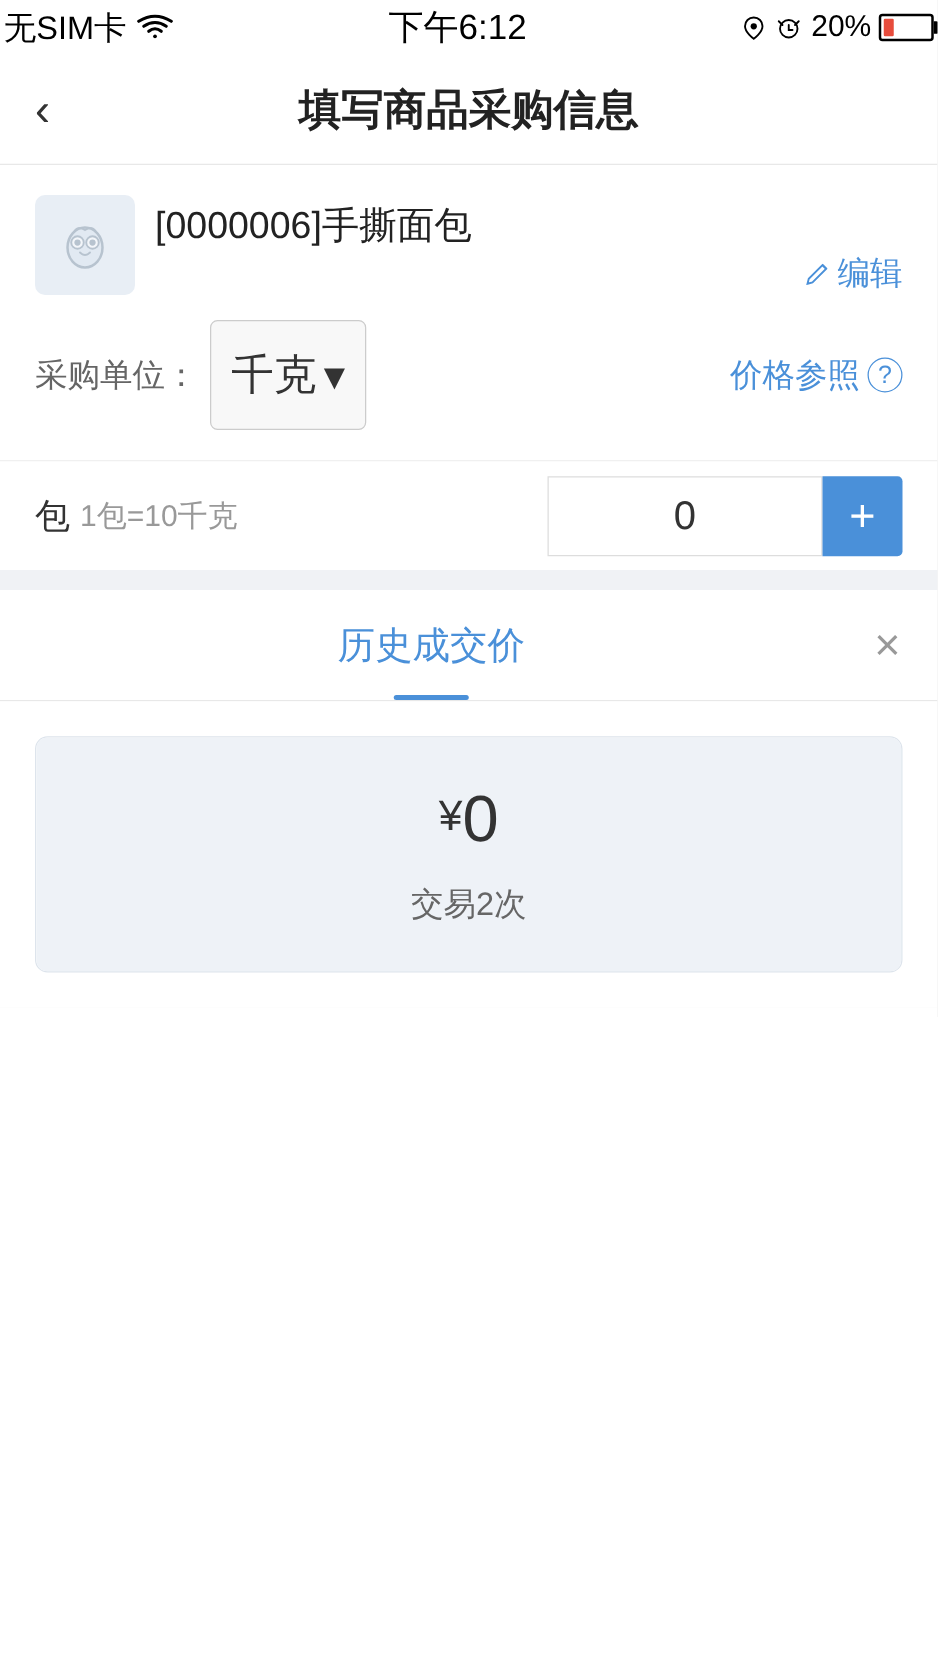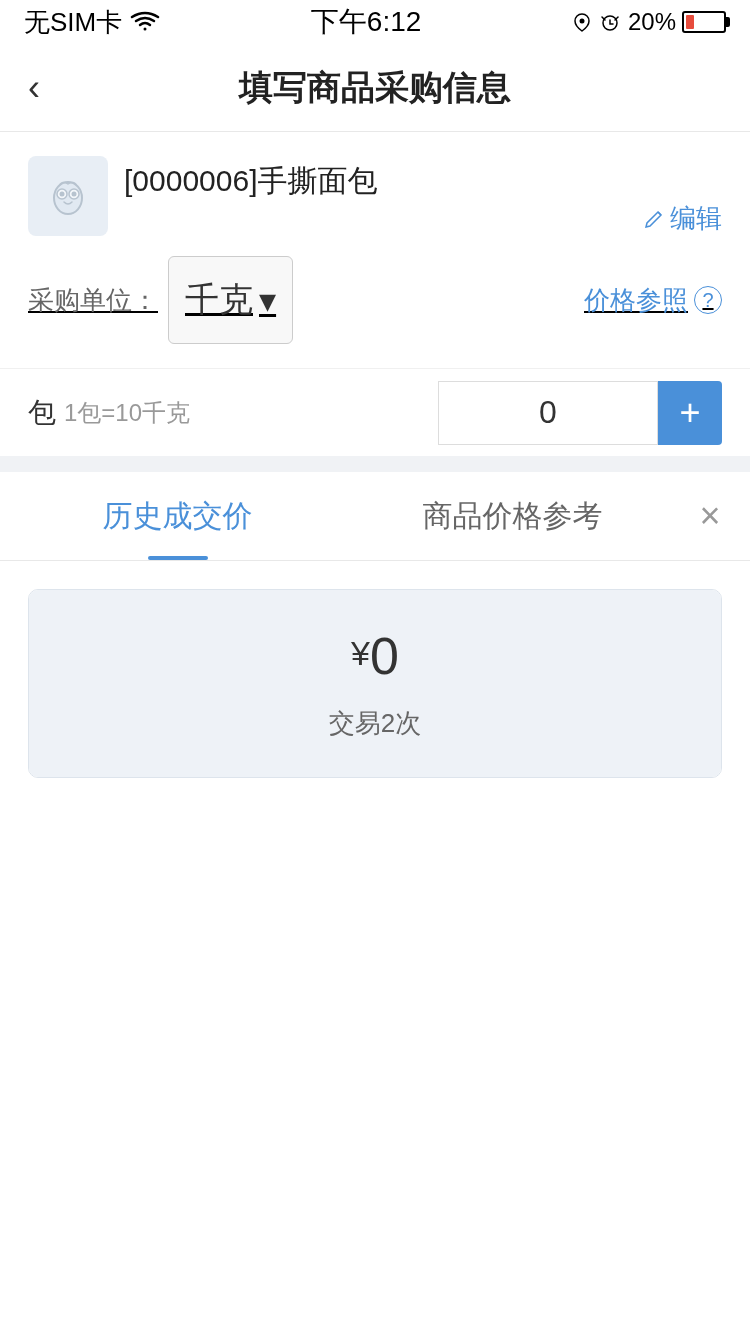--- a/index.html
+++ b/index.html
@@ -13,21 +13,21 @@
     }
 
     
     .status-bar {
       width: 750px;
       height: 44px;
       background: #fff;
       display: flex;
       align-items: center;
       justify-content: space-between;
-      padding: 0 24px;
+      padding: 0 3px;
       font-size: 28px;
     }
     .status-left {
       display: flex;
       align-items: center;
       gap: 8px;
       font-size: 26px;
       color: #000;
     }
     .status-center {
@@ -140,21 +140,20 @@
       color: #4a90d9;
       font-size: 26px;
       white-space: nowrap;
       padding-top: 4px;
     }
     .product-unit-row {
       display: flex;
       align-items: center;
       justify-content: space-between;
       margin-top: 8px;
-      text-decoration: underline;
     }
     .unit-label {
       font-size: 26px;
       color: #666;
       display: flex;
       align-items: center;
       gap: 10px;
     }
     .unit-select {
       border: 1px solid #ccc;
@@ -437,23 +436,20 @@
 </div>
 
 <div class="section-divider"></div>
 
 <div class="tabs-section">
   <div class="tabs-row">
     <div class="tab-item active">
       <span>历史成交价</span>
       <div class="tab-underline"></div>
     </div>
-    <div class="tab-item inactive">
-      <span>商品价格参考</span>
-    </div>
     <div class="tab-close">×</div>
   </div>
 </div>
 
 <div class="history-content">
   <div class="history-card">
     <div class="card-left">
       <div class="card-price">
         <span class="yen">¥</span><span>0</span>
       </div>

